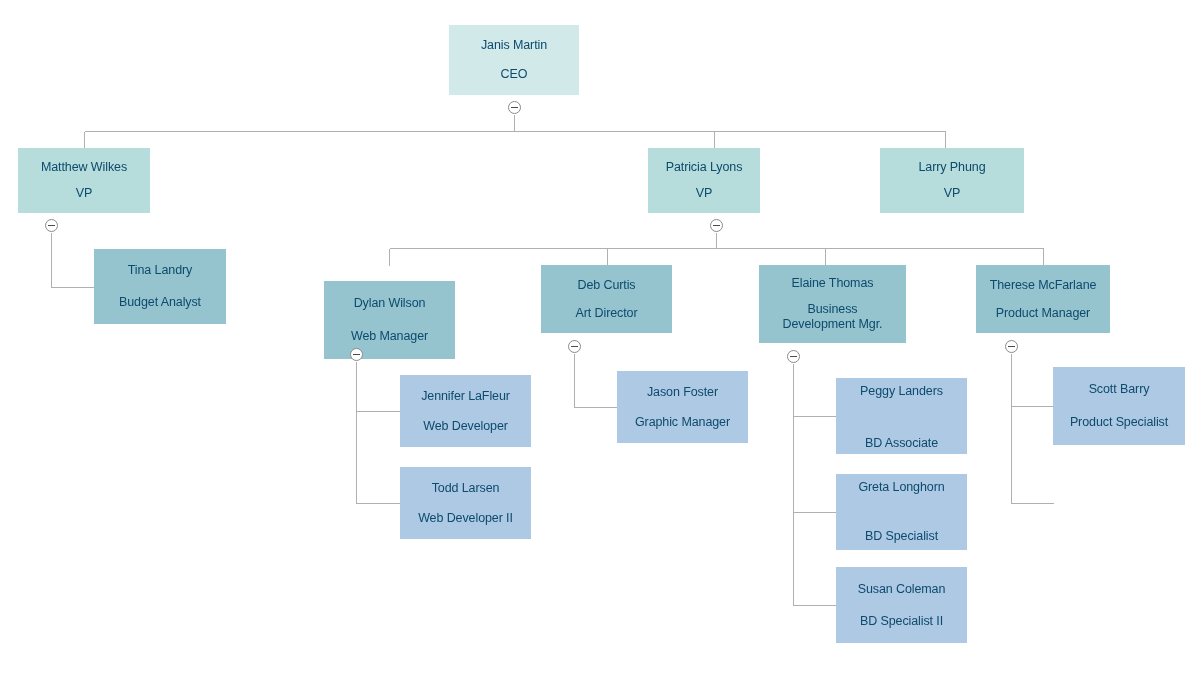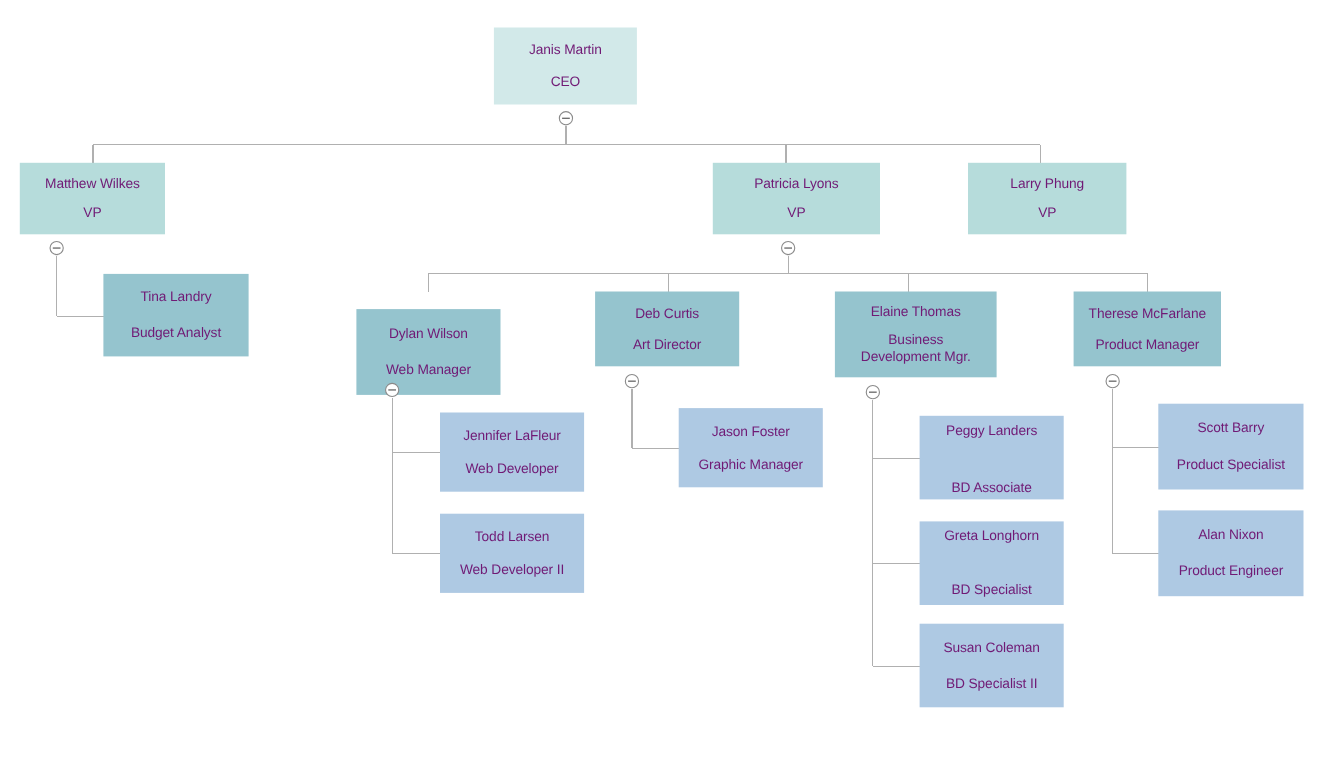--- a/index.html
+++ b/index.html
@@ -39,21 +39,21 @@
     height: 700px;
   }
   .node {
     position: absolute;
     box-sizing: border-box;
     display: flex;
     flex-direction: column;
     align-items: center;
     justify-content: space-around;
     text-align: center;
-    color: #701a75;
+    color: #0c4a6e;
     padding: 6px 15px;
     cursor: default;
   }
   .node-name {
     font-size: 12.5px;
     line-height: 15px;
     letter-spacing: -0.1px;
     white-space: nowrap;
   }
   .node-title {
@@ -122,21 +122,21 @@
 
   <div id="node-layer">
       <div class="node tier-0" style="left: 449px; top: 25px; width: 130px; height: 70px;">
         <div class="node-name">Janis Martin</div>
         <div class="node-title">CEO</div>
       </div>
       <div class="node tier-1" style="left: 18px; top: 148px; width: 132px; height: 65px;">
         <div class="node-name">Matthew Wilkes</div>
         <div class="node-title">VP</div>
       </div>
-      <div class="node tier-1" style="left: 648px; top: 148px; width: 152px; height: 65px;">
+      <div class="node tier-1" style="left: 648px; top: 148px; width: 112px; height: 65px;">
         <div class="node-name">Patricia Lyons</div>
         <div class="node-title">VP</div>
       </div>
       <div class="node tier-1" style="left: 880px; top: 148px; width: 144px; height: 65px;">
         <div class="node-name">Larry Phung</div>
         <div class="node-title">VP</div>
       </div>
       <div class="node tier-2" style="left: 94px; top: 249px; width: 132px; height: 75px;">
         <div class="node-name">Tina Landry</div>
         <div class="node-title">Budget Analyst</div>
@@ -178,24 +178,20 @@
         <div class="node-title">BD Specialist</div>
       </div>
       <div class="node tier-3" style="left: 836px; top: 567px; width: 131px; height: 76px;">
         <div class="node-name">Susan Coleman</div>
         <div class="node-title">BD Specialist II</div>
       </div>
       <div class="node tier-3" style="left: 1053px; top: 367px; width: 132px; height: 78px;">
         <div class="node-name">Scott Barry</div>
         <div class="node-title">Product Specialist</div>
       </div>
-      <div class="node tier-3" style="left: 1053px; top: 464px; width: 132px; height: 78px;">
-        <div class="node-name">Alan Nixon</div>
-        <div class="node-title">Product Engineer</div>
-      </div>
       <div class="toggle" style="left: 508px; top: 101px;"></div>
       <div class="toggle" style="left: 45px; top: 219px;"></div>
       <div class="toggle" style="left: 710px; top: 219px;"></div>
       <div class="toggle" style="left: 350px; top: 348px;"></div>
       <div class="toggle" style="left: 568px; top: 340px;"></div>
       <div class="toggle" style="left: 787px; top: 350px;"></div>
       <div class="toggle" style="left: 1005px; top: 340px;"></div>
     </div>
 
 </div>

